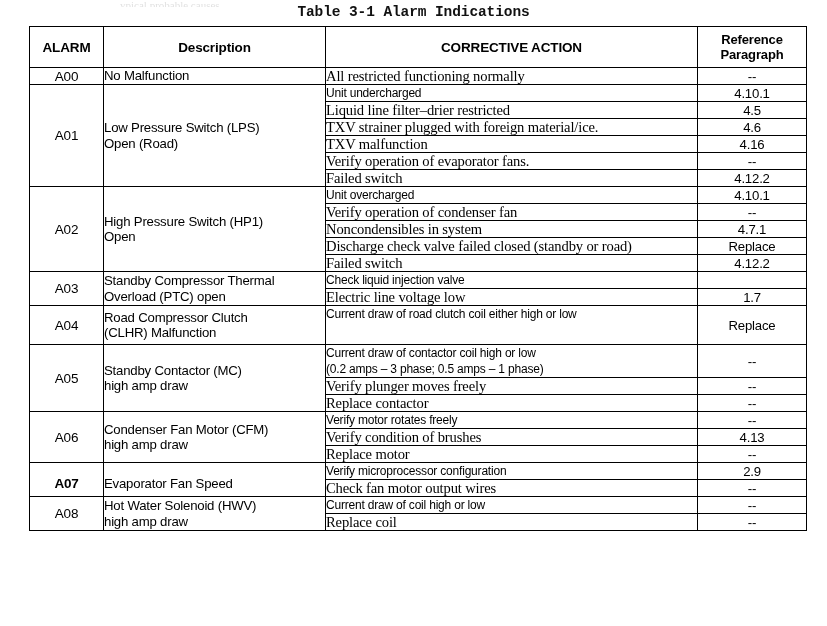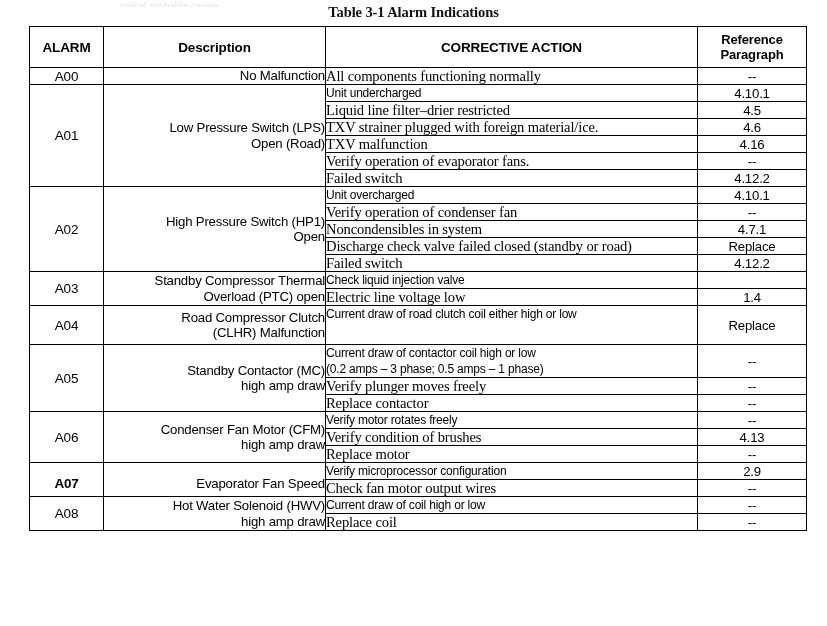--- a/index.html
+++ b/index.html
@@ -39,21 +39,21 @@
     white-space: nowrap;
     opacity: .55;
   }
 
   .table-title {
     position: absolute;
     top: 4px;
     left: 0;
     width: 827px;
     text-align: center;
-    font-family: Liberation Serif, serif;
+    font-family: Liberation Mono, monospace;
     font-size: 14.5px;
     font-weight: 700;
     letter-spacing: -0.1px;
     color: #111;
   }
 
   .table-wrap {
     position: absolute;
     left: 29px;
     top: 26px;
@@ -108,21 +108,20 @@
   }
 
   
   td.desc {
     font-family: "Liberation Sans", sans-serif;
     font-size: 13.2px;
     line-height: 15.5px;
     vertical-align: top;
     padding: 2px 0 0 6px;
     letter-spacing: -0.2px;
-    text-align: right;
   }
   td.desc.mid {
     vertical-align: middle;
     padding-top: 8px;
   }
 
   
   td.action {
     font-size: 14px;
     line-height: 16px;
@@ -174,21 +173,21 @@
           <th class="h-desc">Description</th>
           <th class="h-act">CORRECTIVE ACTION</th>
           <th class="h-ref" style="white-space: pre-line;">Reference
 Paragraph</th>
         </tr>
       </thead>
       <tbody id="table-body">
           <tr>
             <td class="alarm-code" rowspan="1">A00</td>
             <td class="desc" rowspan="1" style="white-space: pre-line;">No Malfunction</td>
-            <td class="action serif">All components functioning normally</td>
+            <td class="action serif">All restricted functioning normally</td>
             <td class="ref">--</td>
           </tr>
           <tr>
             <td class="alarm-code" rowspan="6">A01</td>
             <td class="desc" rowspan="6" style="white-space: pre-line;">Low Pressure Switch (LPS)
 Open (Road)</td>
             <td class="action sans">Unit undercharged</td>
             <td class="ref">4.10.1</td>
           </tr>
           <tr>
@@ -236,21 +235,21 @@
           </tr>
           <tr>
             <td class="alarm-code" rowspan="2">A03</td>
             <td class="desc" rowspan="2" style="white-space: pre-line;">Standby Compressor Thermal
 Overload (PTC) open</td>
             <td class="action sans">Check liquid injection valve</td>
             <td class="ref"></td>
           </tr>
           <tr>
             <td class="action serif">Electric line voltage low</td>
-            <td class="ref">1.4</td>
+            <td class="ref">1.7</td>
           </tr>
           <tr>
             <td class="alarm-code" rowspan="1">A04</td>
             <td class="desc" rowspan="1" style="white-space: pre-line;">Road Compressor Clutch
 (CLHR) Malfunction</td>
             <td class="action sans" style="height: 38px; vertical-align: top;">Current draw of road clutch coil either high or low</td>
             <td class="ref">Replace</td>
           </tr>
           <tr>
             <td class="alarm-code" rowspan="3">A05</td>

